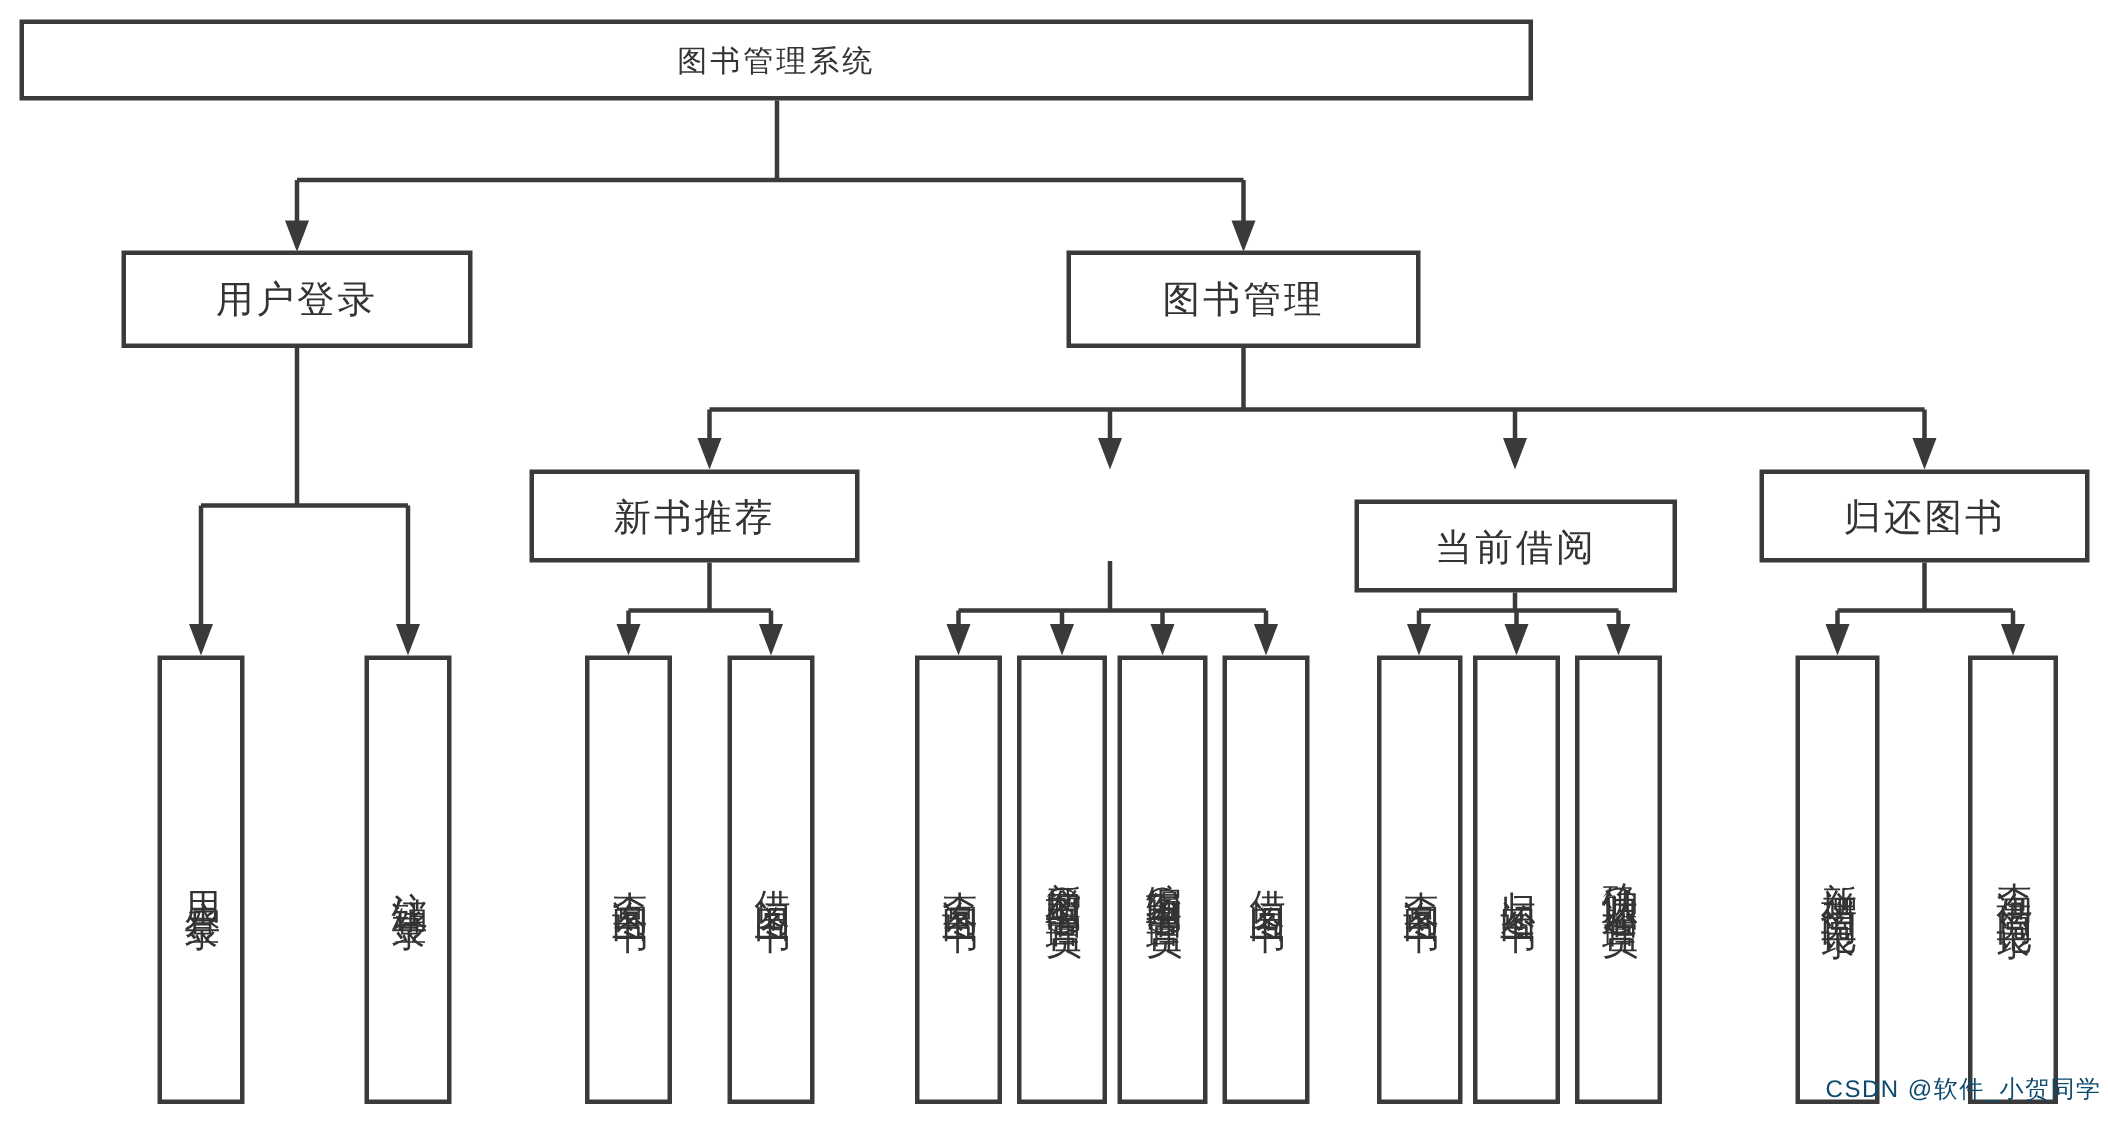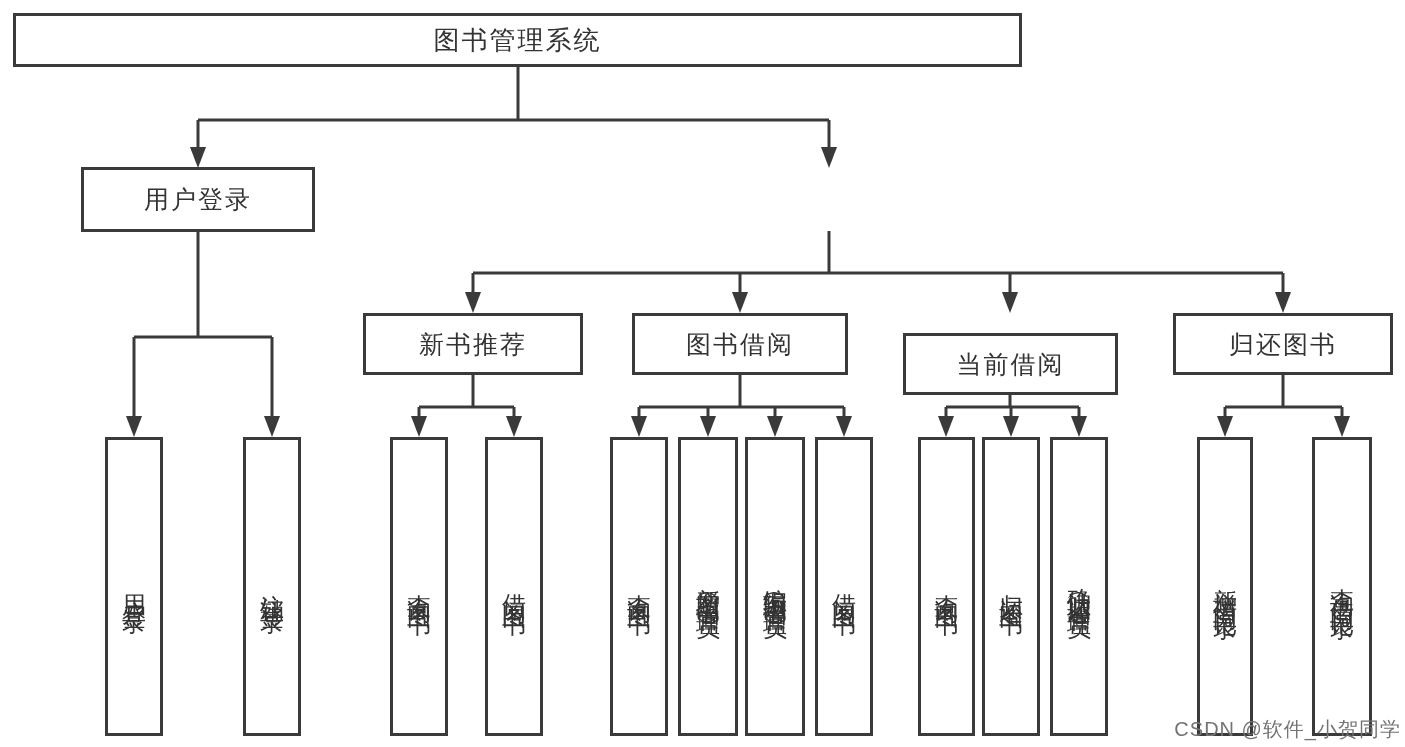--- a/index.html
+++ b/index.html
@@ -14,33 +14,33 @@
   .node{
     position:absolute;
     box-sizing:border-box;
     background:#ffffff;
     border:3px solid #3a3a3a;
     display:flex;align-items:center;justify-content:center;
     color:#333333;
     z-index:2;
   }
   .h-label{font-size:25px;letter-spacing:2px;}
-  .root-label{font-size:26px;letter-spacing:2px;}
+  .root-label{font-size:20px;letter-spacing:2px;}
   .leaf{
     writing-mode:vertical-lr;
     text-orientation:mixed;
     font-size:24px;
     letter-spacing:6px;
     line-height:1;
   }
   .watermark{
     position:absolute;
     top:716px;right:4px;
-    font-size:20px;
-    color:#737373;
+    font-size:16px;
+    color:#0c4a6e;
     letter-spacing:1px;
     z-index:3;
     white-space:nowrap;
   }
 </style>
 </head>
 <body>
 
 <div class="canvas">
 
@@ -103,23 +103,23 @@
       <polygon points="1003,416 1019,416 1011,437"></polygon>
       <polygon points="1071,416 1087,416 1079,437"></polygon>
       <polygon points="1217,416 1233,416 1225,437"></polygon>
       <polygon points="1334,416 1350,416 1342,437"></polygon>
     </g>
   </svg>
 
   <div class="node root-label" style="left:13px;top:13px;width:1009px;height:54px;">图书管理系统</div>
 
   <div class="node h-label" style="left:81px;top:167px;width:234px;height:65px;">用户登录</div>
+  <div class="node h-label" style="left:711px;top:167px;width:236px;height:65px;">图书管理</div>
 
-  <div class="node h-label" style="left:363px;top:313px;width:220px;height:62px;">新书推荐</div>
-  <div class="node h-label" style="left:632px;top:313px;width:216px;height:62px;">图书借阅</div>
+  <div class="node h-label" style="left:353px;top:313px;width:220px;height:62px;">新书推荐</div>
   <div class="node h-label" style="left:903px;top:313px;width:215px;height:62px;margin-top:20px;">当前借阅</div>
   <div class="node h-label" style="left:1173px;top:313px;width:220px;height:62px;">归还图书</div>
 
   <div class="node leaf" style="left:105px;top:437px;width:58px;height:299px;">用户登录</div>
   <div class="node leaf" style="left:243px;top:437px;width:58px;height:299px;">注销登录</div>
 
   <div class="node leaf" style="left:390px;top:437px;width:58px;height:299px;">查询图书</div>
   <div class="node leaf" style="left:485px;top:437px;width:58px;height:299px;">借阅图书</div>
 
   <div class="node leaf" style="left:610px;top:437px;width:58px;height:299px;">查询图书</div>

